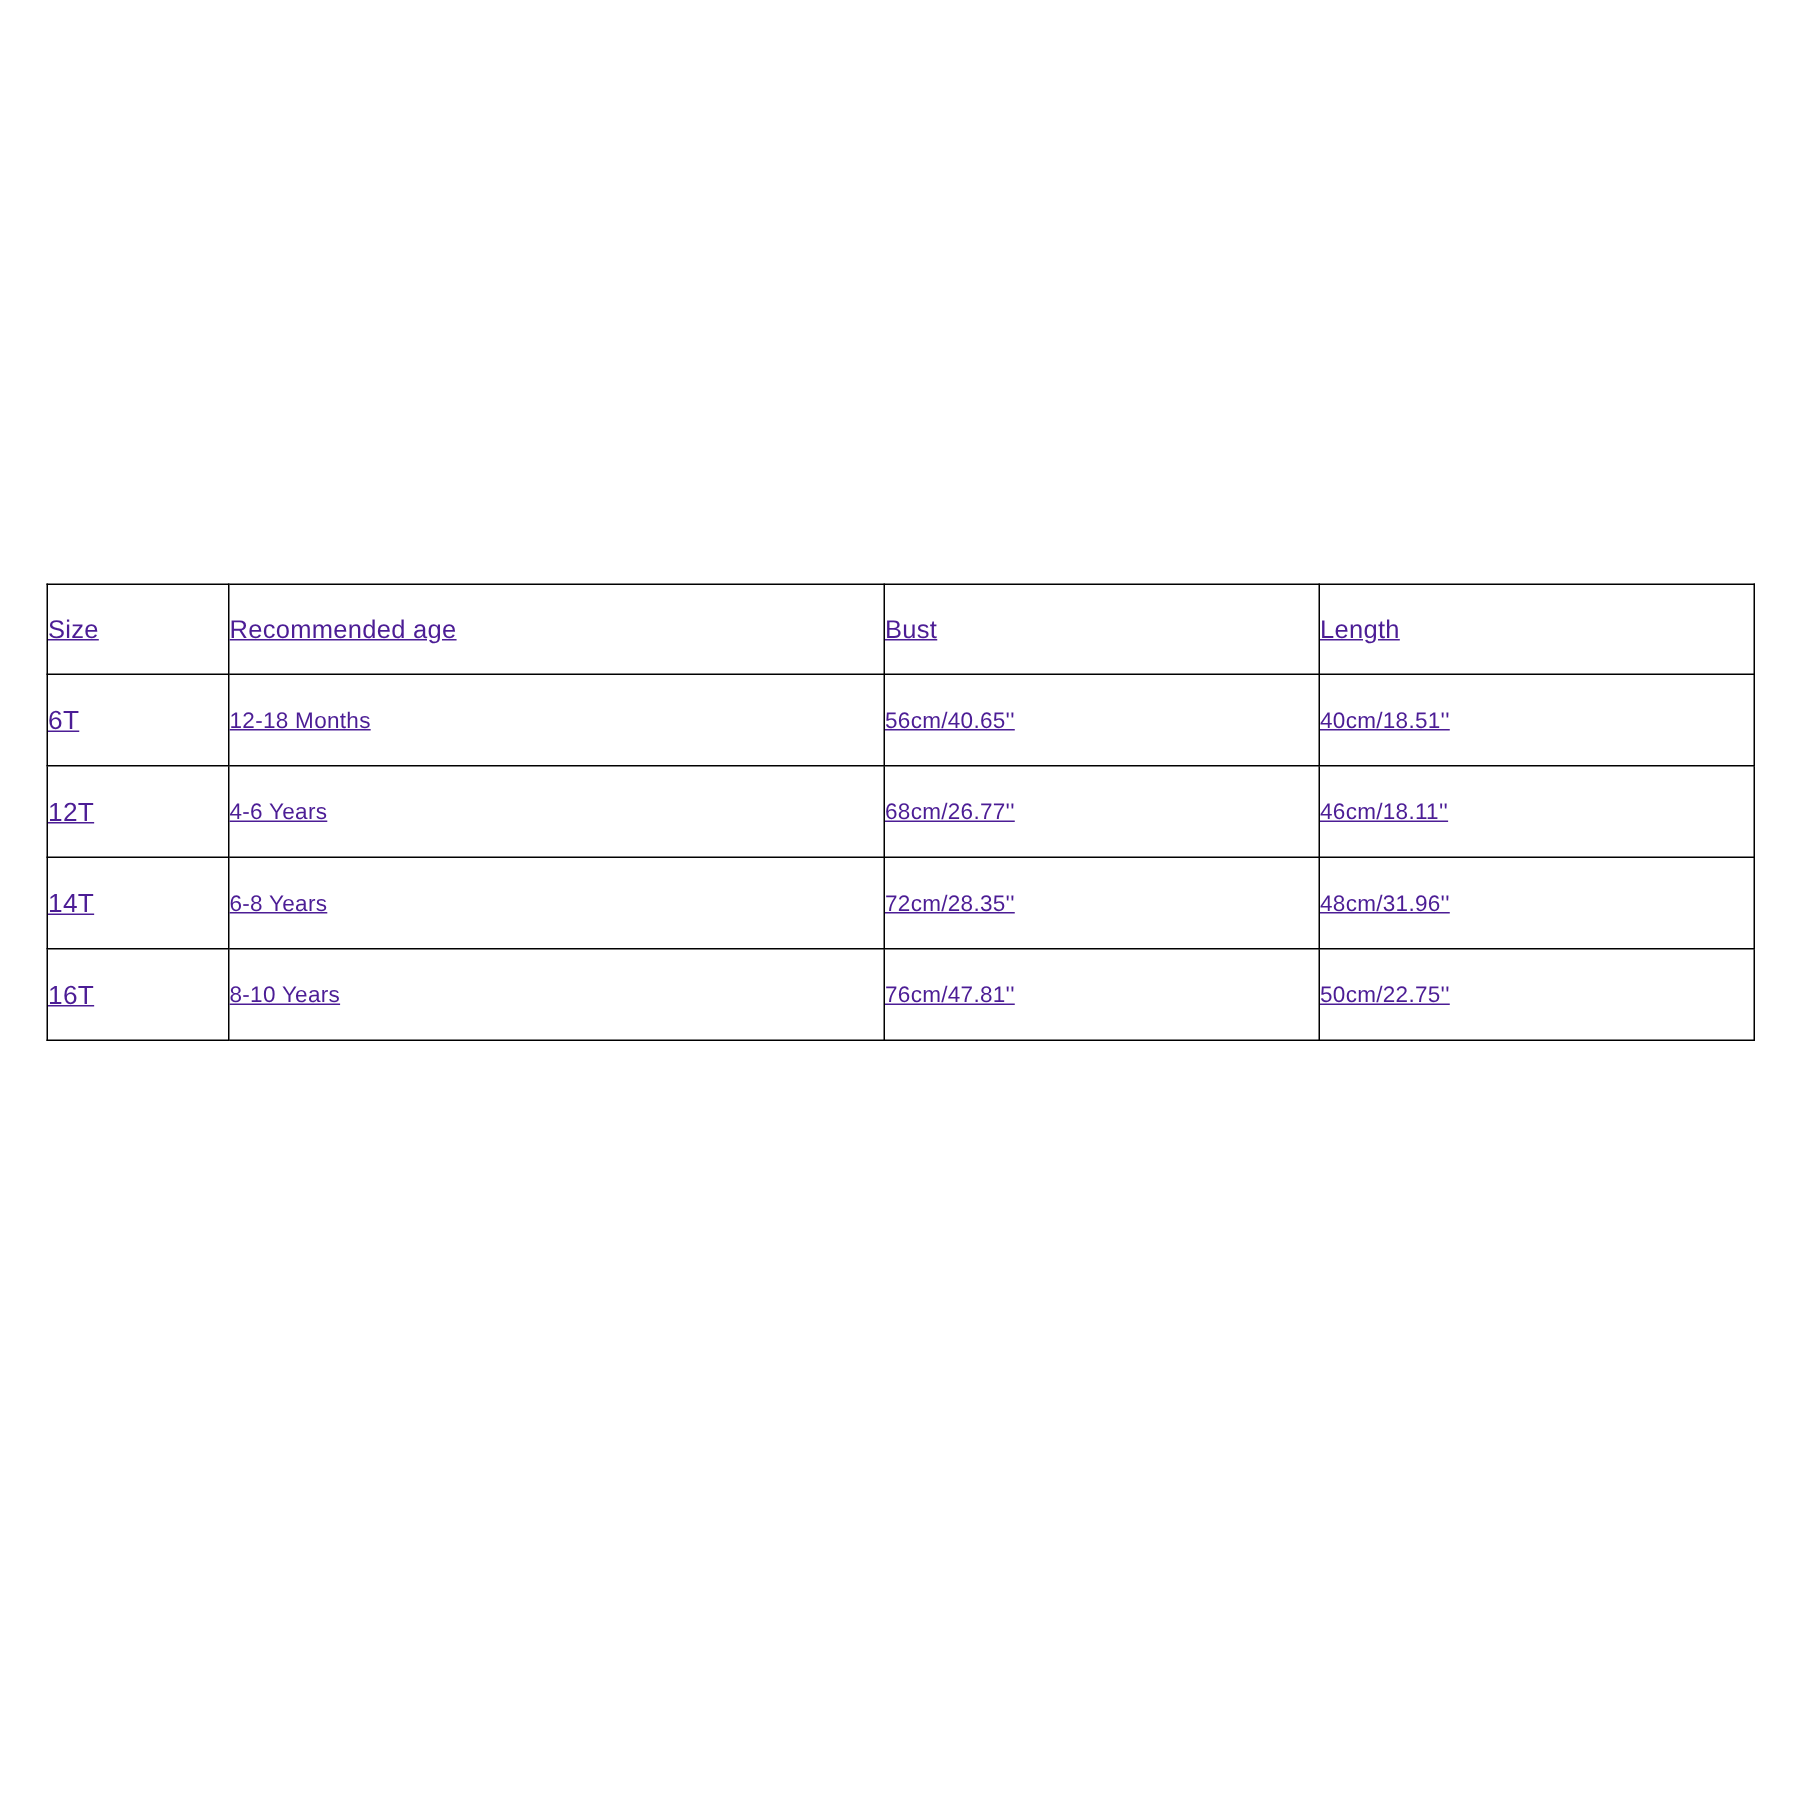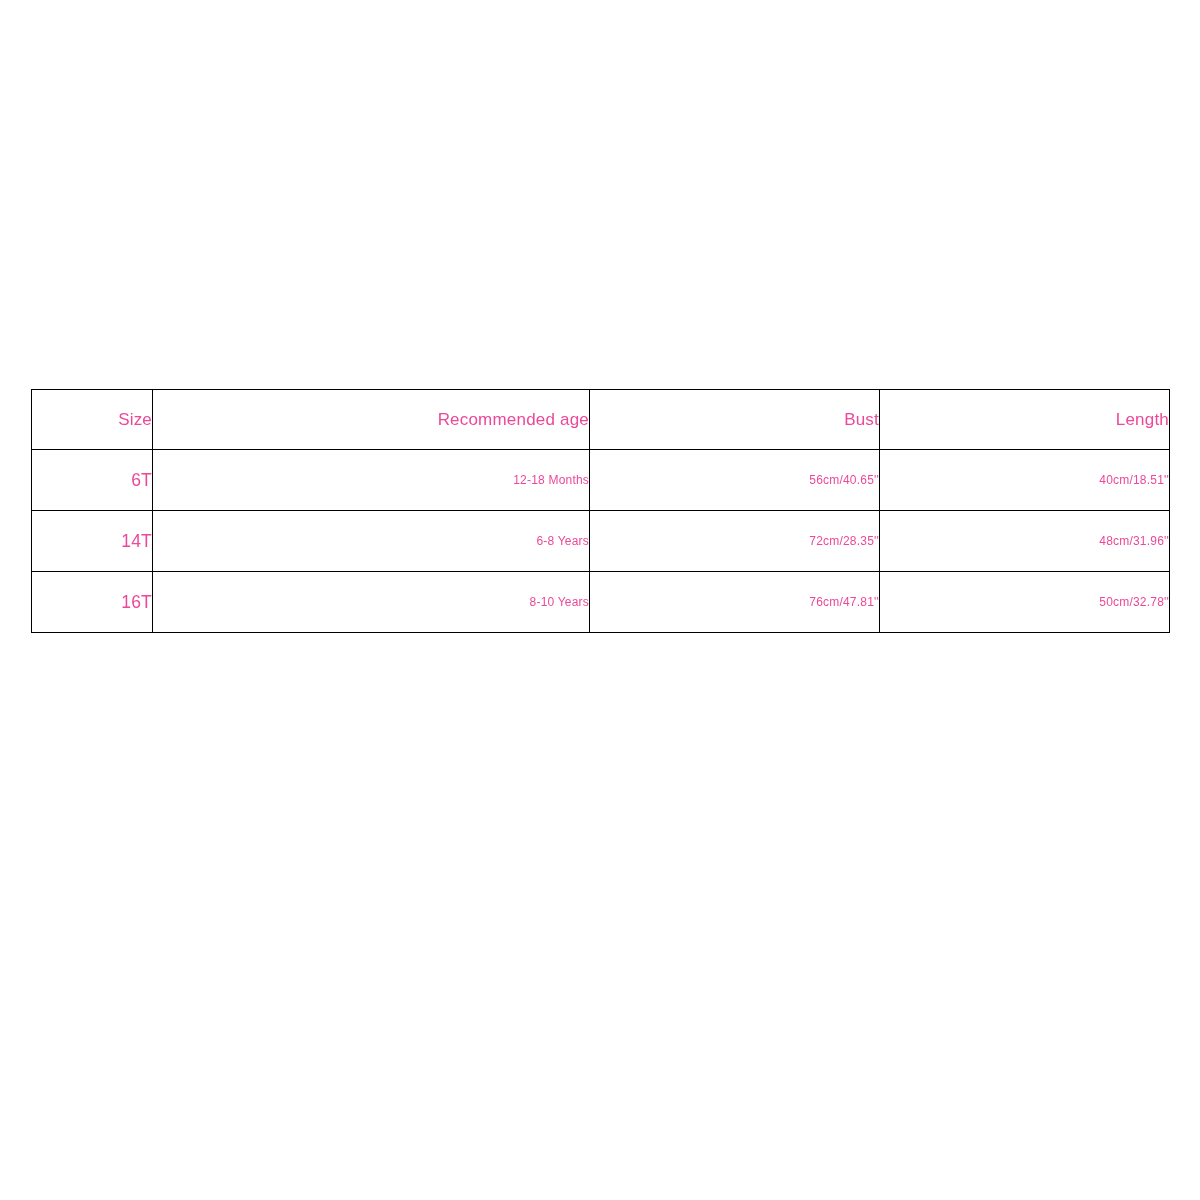--- a/index.html
+++ b/index.html
@@ -39,36 +39,37 @@
   }
 
   table.size-table col.c-size     { width: 121px; }
   table.size-table col.c-age      { width: 437px; }
   table.size-table col.c-bust     { width: 290px; }
   table.size-table col.c-length   { width: 290px; }
 
   table.size-table th,
   table.size-table td {
     border: 1.6px solid #000000;
-    text-align: right;
+    text-align: left;
     vertical-align: middle;
-    color: #ec4899;
+    color: #4c1d95;
     font-weight: normal;
     padding: 0;
+    text-decoration: underline;
   }
 
   table.size-table thead th {
     height: 59px;
     font-size: 17px;
     letter-spacing: 0.2px;
   }
 
   table.size-table tbody td {
     height: 60px;
-    font-size: 12px;
+    font-size: 15px;
     letter-spacing: 0.2px;
   }
 
   table.size-table tbody td.col-size {
     font-size: 17.5px;
   }
 </style>
 </head>
 <body>
 
@@ -91,28 +92,34 @@
         </tr>
       </thead>
       <tbody>
         <tr>
           <td class="col-size">6T</td>
           <td>12-18 Months</td>
           <td>56cm/40.65''</td>
           <td>40cm/18.51''</td>
         </tr>
         <tr>
+          <td class="col-size">12T</td>
+          <td>4-6 Years</td>
+          <td>68cm/26.77''</td>
+          <td>46cm/18.11''</td>
+        </tr>
+        <tr>
           <td class="col-size">14T</td>
           <td>6-8 Years</td>
           <td>72cm/28.35''</td>
           <td>48cm/31.96''</td>
         </tr>
         <tr>
           <td class="col-size">16T</td>
           <td>8-10 Years</td>
           <td>76cm/47.81''</td>
-          <td>50cm/32.78''</td>
+          <td>50cm/22.75''</td>
         </tr>
       </tbody>
     </table>
   </div>
 
 </div>
 
 </body></html>

